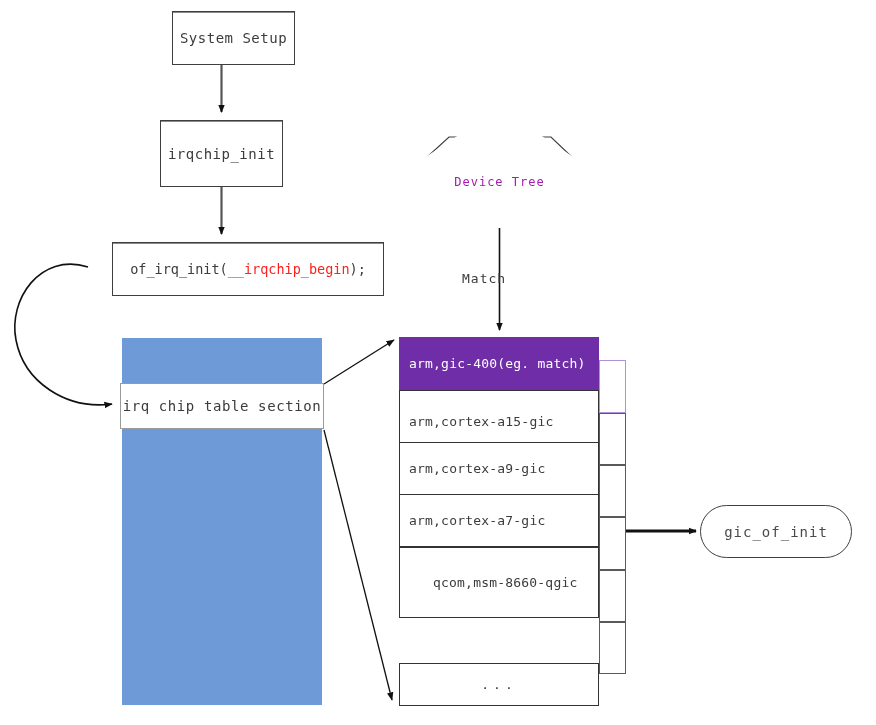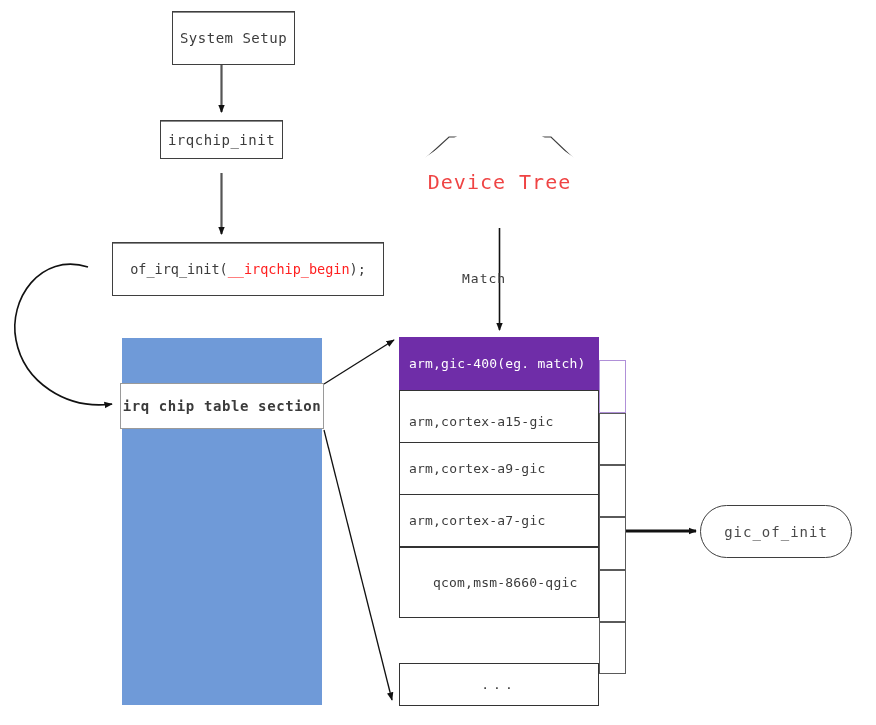--- a/index.html
+++ b/index.html
@@ -18,45 +18,44 @@
     font-size:14px;letter-spacing:0.5px;color:#3b3b3b;
     box-shadow:0 1px 0 0 #8a8a8a inset;
   }
   .rounded{
     border:1px solid #3f3f3f;background:#ffffff;border-radius:40px;
     font-size:14px;letter-spacing:1px;color:#4a4a4a;
   }
 
   
   #system-setup{left:160px;top:11px;width:123px;height:54px;margin-left:12px;}
-  #irqchip-init{left:160px;top:120px;width:123px;height:39px;}
+  #irqchip-init{left:160px;top:120px;width:123px;height:67px;}
   #of-irq-init{left:88px;top:242px;width:272px;height:54px;font-size:13.5px;letter-spacing:0;margin-left:24px;}
   #of-irq-init .red{color:#ff2020;}
 
   
   #device-tree{
     left:424px;top:136px;width:151px;height:92px;
     background:#ffffff;
     border:0;
-    font-size:20px;letter-spacing:1px;color:#ef4444;
+    font-size:12px;letter-spacing:1px;color:#a21caf;
     clip-path:polygon(0% 24%,22% 0%,78% 0%,100% 24%,100% 100%,0% 100%);
   }
 
   
   #blue-block{
     position:absolute;left:122px;top:338px;width:200px;height:367px;
     background:#6f9ad8;
   }
   
   #irq-chip-table-section{
     left:120px;top:383px;width:204px;height:46px;
     border:1px solid #9a9a9a;background:#ffffff;
     font-size:14px;letter-spacing:0.6px;color:#3b3b3b;
     box-shadow:none;
-    font-weight:bold;
   }
 
   
   #match-table{position:absolute;left:399px;top:337px;width:200px;height:368px;}
   .trow{
     position:absolute;left:0;width:200px;box-sizing:border-box;
     border:1px solid #333333;background:#ffffff;
     display:flex;align-items:center;
     padding-left:9px;
     font-size:13px;letter-spacing:0.2px;color:#3b3b3b;

